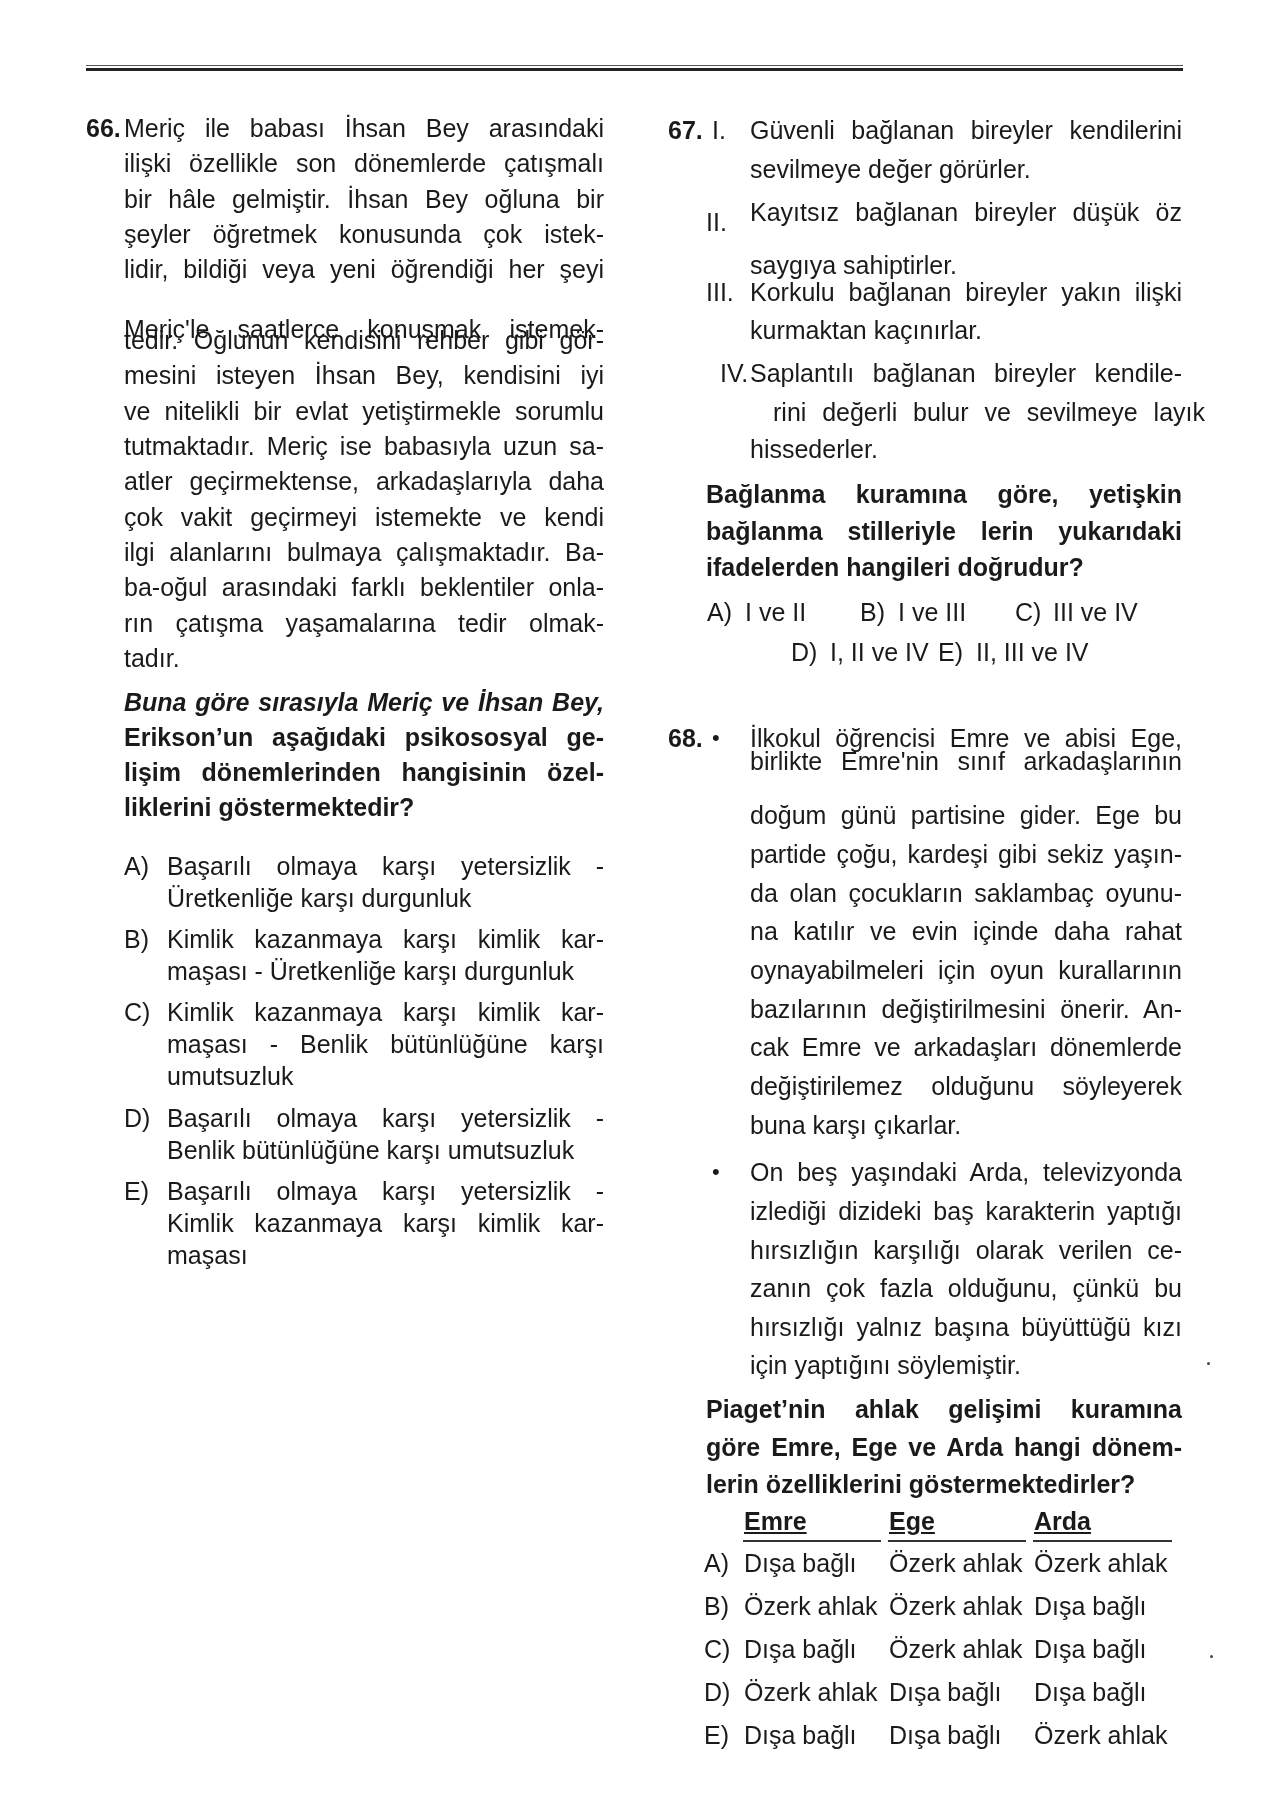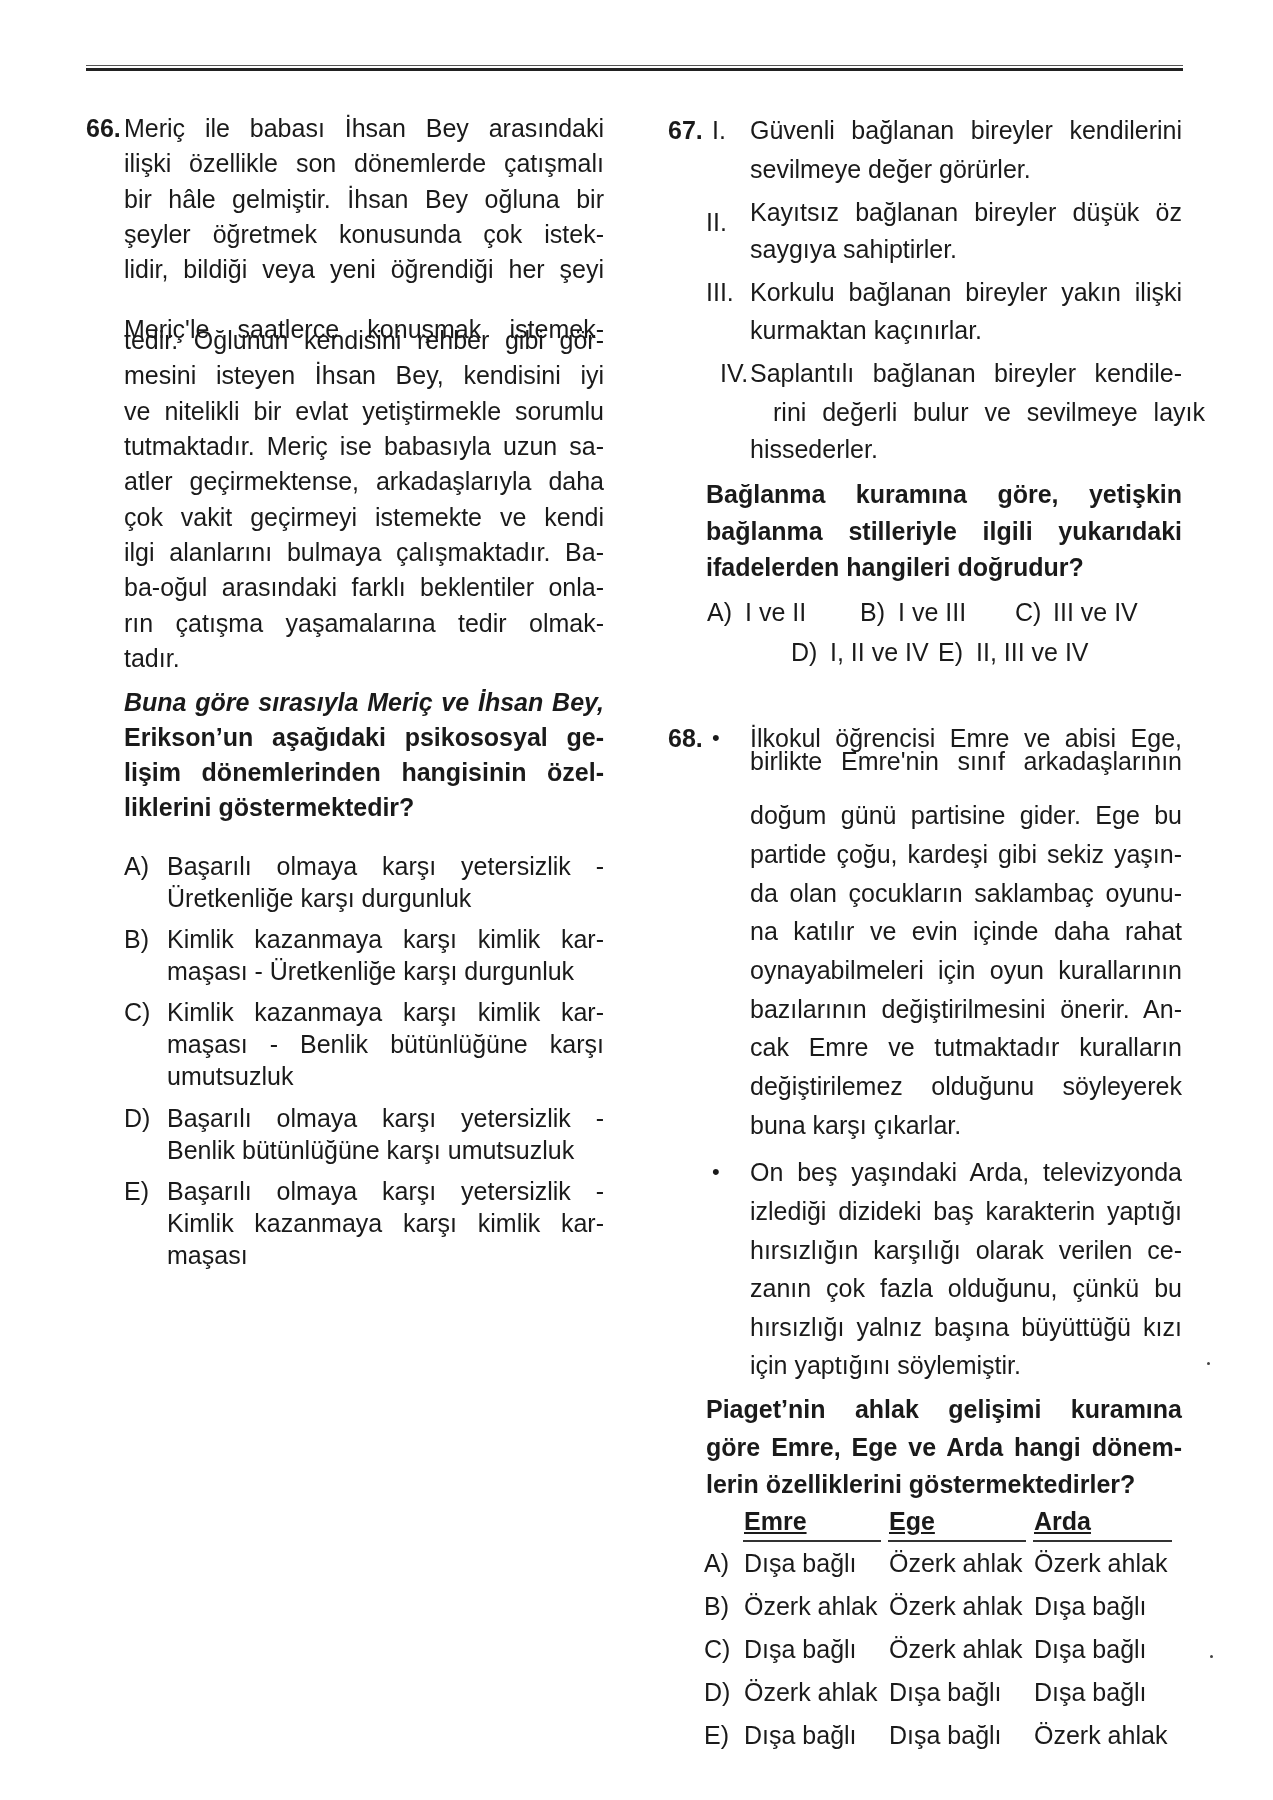--- a/index.html
+++ b/index.html
@@ -79,33 +79,33 @@
 
 <div>
   <span class="num" style="left:668px; top:115px;">67.</span>
 
   <span class="lt" style="left:712px; top:115px;">I.</span>
   <div class="ln j" style="left:750px; width:432px; top:115px;">Güvenli bağlanan bireyler kendilerini</div>
   <div class="ln" style="left:750px; top:154px;">sevilmeye değer görürler.</div>
 
   <span class="lt" style="left:706px; top:207px;">II.</span>
   <div class="ln j" style="left:750px; width:432px; top:197px;">Kayıtsız bağlanan bireyler düşük öz</div>
-  <div class="ln" style="left:750px; top:234px;">saygıya sahiptirler.</div>
+  <div class="ln" style="left:750px; top:250px;">saygıya sahiptirler.</div>
 
   <span class="lt" style="left:706px; top:277px;">III.</span>
   <div class="ln j" style="left:750px; width:432px; top:277px;">Korkulu bağlanan bireyler yakın ilişki</div>
   <div class="ln" style="left:750px; top:315px;">kurmaktan kaçınırlar.</div>
 
   <span class="lt" style="left:720px; top:358px;">IV.</span>
   <div class="ln j" style="left:750px; width:432px; top:358px;">Saplantılı bağlanan bireyler kendile-</div>
   <div class="ln j" style="left:750px; width:432px; top:397px;margin-left:23px;">rini değerli bulur ve sevilmeye layık</div>
   <div class="ln" style="left:750px; top:434px;">hissederler.</div>
 
   <div class="ln j b" style="left:706px; width:476px; top:479px;">Bağlanma kuramına göre, yetişkin</div>
-  <div class="ln j b" style="left:706px; width:476px; top:516px;">bağlanma stilleriyle ilgili yukarıdaki</div>
+  <div class="ln j b" style="left:706px; width:476px; top:516px;">bağlanma stilleriyle lerin yukarıdaki</div>
   <div class="ln b" style="left:706px; top:552px;">ifadelerden hangileri doğrudur?</div>
 
   <div>
     <span class="lt" style="left:707px; top:597px;">A)</span>
     <span class="lt" style="left:745px; top:597px;">I ve II</span>
   </div>
   <div>
     <span class="lt" style="left:860px; top:597px;">B)</span>
     <span class="lt" style="left:898px; top:597px;">I ve III</span>
   </div>
@@ -128,21 +128,21 @@
 
   <span class="bullet" style="left:712px; top:723px;">•</span>
   <div class="ln j" style="left:750px; width:432px; top:723px;">İlkokul öğrencisi Emre ve abisi Ege,</div>
   <div class="ln j" style="left:750px; width:432px; top:746px;">birlikte Emre'nin sınıf arkadaşlarının</div>
   <div class="ln j" style="left:750px; width:432px; top:800px;">doğum günü partisine gider. Ege bu</div>
   <div class="ln j" style="left:750px; width:432px; top:839px;">partide çoğu, kardeşi gibi sekiz yaşın-</div>
   <div class="ln j" style="left:750px; width:432px; top:878px;">da olan çocukların saklambaç oyunu-</div>
   <div class="ln j" style="left:750px; width:432px; top:916px;">na katılır ve evin içinde daha rahat</div>
   <div class="ln j" style="left:750px; width:432px; top:955px;">oynayabilmeleri için oyun kurallarının</div>
   <div class="ln j" style="left:750px; width:432px; top:994px;">bazılarının değiştirilmesini önerir. An-</div>
-  <div class="ln j" style="left:750px; width:432px; top:1032px;">cak Emre ve tutmaktadır kuralların</div>
+  <div class="ln j" style="left:750px; width:432px; top:1032px;">cak Emre ve arkadaşları dönemlerde</div>
   <div class="ln j" style="left:750px; width:432px; top:1071px;">değiştirilemez olduğunu söyleyerek</div>
   <div class="ln" style="left:750px; top:1110px;">buna karşı çıkarlar.</div>
 
   <span class="bullet" style="left:712px; top:1157px;">•</span>
   <div class="ln j" style="left:750px; width:432px; top:1157px;">On beş yaşındaki Arda, televizyonda</div>
   <div class="ln j" style="left:750px; width:432px; top:1196px;">izlediği dizideki baş karakterin yaptığı</div>
   <div class="ln j" style="left:750px; width:432px; top:1235px;">hırsızlığın karşılığı olarak verilen ce-</div>
   <div class="ln j" style="left:750px; width:432px; top:1273px;">zanın çok fazla olduğunu, çünkü bu</div>
   <div class="ln j" style="left:750px; width:432px; top:1312px;">hırsızlığı yalnız başına büyüttüğü kızı</div>
   <div class="ln" style="left:750px; top:1350px;">için yaptığını söylemiştir.</div>

